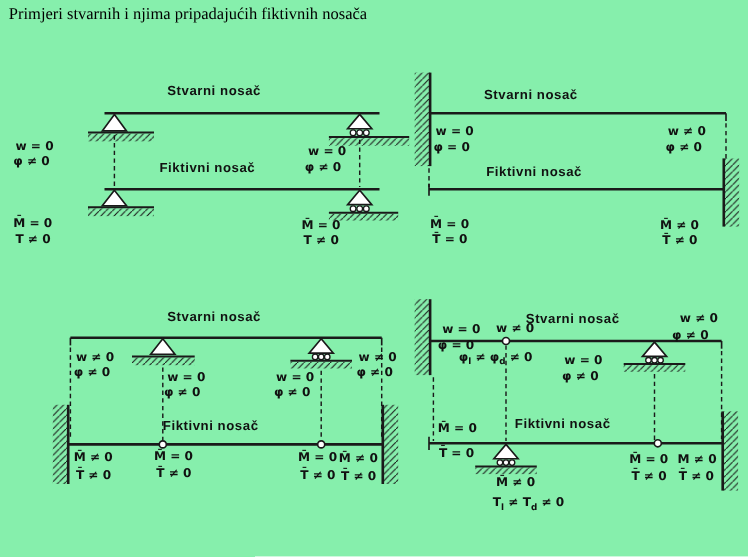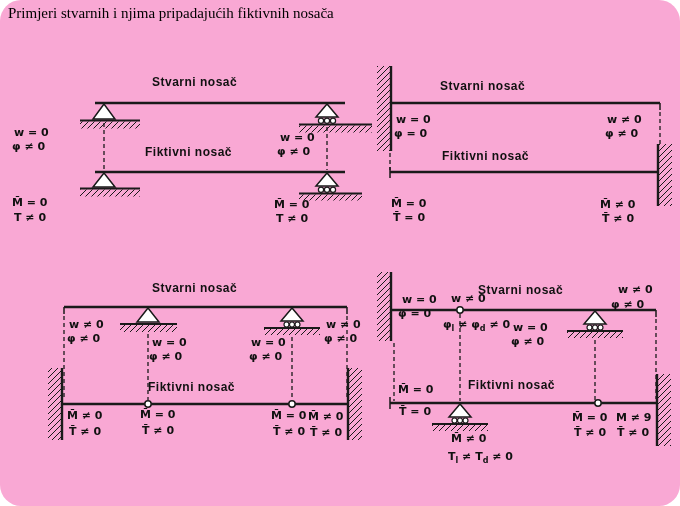--- a/index.html
+++ b/index.html
@@ -1,17 +1,17 @@
 <!DOCTYPE html>
 <html><head>
 <meta charset="utf-8">
 <style>
   html,body { margin:0; padding:0; background:#fff; }
-  .page { position:relative; width:680px; height:506px; background:#f9a8d4; overflow:hidden;
-          font-family:"DejaVu Sans", sans-serif;border-radius:21px; }
+  .page { position:relative; width:680px; height:506px; background:#86efac; overflow:hidden;
+          font-family:"DejaVu Sans", sans-serif; }
   .title { position:absolute; left:8px; top:5px; font-family:"Liberation Serif", serif;
            font-size:15px; color:#000; white-space:nowrap; }
   .slabel { position:absolute; font-family:Liberation Sans, sans-serif; font-weight:bold;
             font-size:12px; color:#111; white-space:nowrap; letter-spacing:0.5px; }
   .ann { position:absolute; font-family:"DejaVu Sans", sans-serif; font-weight:bold;
          font-size:11px; color:#111; white-space:nowrap; line-height:1.05; }
   .ann sub { font-size:8px; line-height:0; }
   svg.fig { position:absolute; left:0; top:0; }
   .layer { position:absolute; inset:0; }
 </style>
@@ -177,28 +177,28 @@
     <span class="ann" style="left:308px;top:411px">M̄ ≠ 0</span>
     <span class="ann" style="left:310px;top:427px">T̄ ≠ 0</span>
   </div>
 
   <div class="layer">
     <span class="slabel" style="left:478px;top:283px">Stvarni nosač</span>
     <span class="slabel" style="left:468px;top:378px">Fiktivni nosač</span>
     <span class="ann" style="left:402px;top:294px">w = 0</span>
     <span class="ann" style="left:398px;top:308px">φ = 0</span>
     <span class="ann" style="left:451px;top:293px">w ≠ 0</span>
-    <span class="ann" style="left:443px;top:319px"><span>φ</span><sub>l</sub><span> ≠ </span><span>φ</span><sub>d</sub><span> ≠ 0</span></span>
+    <span class="ann" style="left:417px;top:319px"><span>φ</span><sub>l</sub><span> ≠ </span><span>φ</span><sub>d</sub><span> ≠ 0</span></span>
     <span class="ann" style="left:513px;top:322px">w = 0</span>
     <span class="ann" style="left:511px;top:336px">φ ≠ 0</span>
     <span class="ann" style="left:618px;top:284px">w ≠ 0</span>
     <span class="ann" style="left:611px;top:299px">φ ≠ 0</span>
     <span class="ann" style="left:398px;top:384px">M̄ = 0</span>
     <span class="ann" style="left:399px;top:406px">T̄ = 0</span>
     <span class="ann" style="left:451px;top:433px">M̄ ≠ 0</span>
     <span class="ann" style="left:448px;top:451px"><span>T</span><sub>l</sub><span> ≠ </span><span>T</span><sub>d</sub><span> ≠ 0</span></span>
     <span class="ann" style="left:572px;top:412px">M̄ = 0</span>
     <span class="ann" style="left:574px;top:427px">T̄ ≠ 0</span>
-    <span class="ann" style="left:616px;top:412px">M ≠ 9</span>
+    <span class="ann" style="left:616px;top:412px">M ≠ 0</span>
     <span class="ann" style="left:617px;top:427px">T̄ ≠ 0</span>
   </div>
 
 </div>
 
 </body></html>

